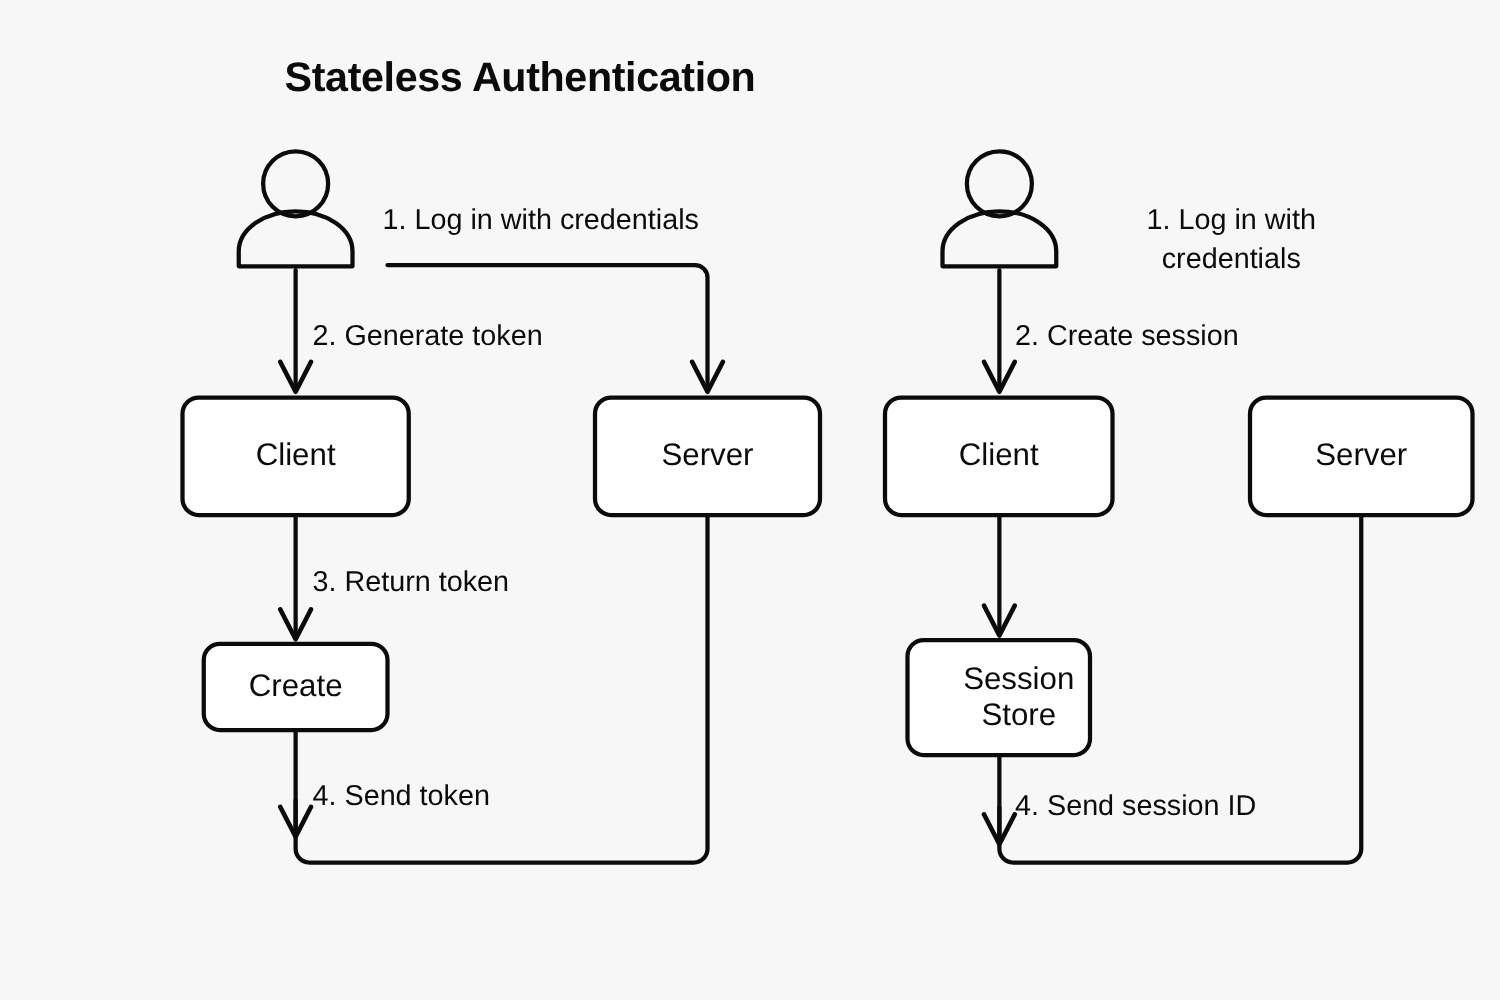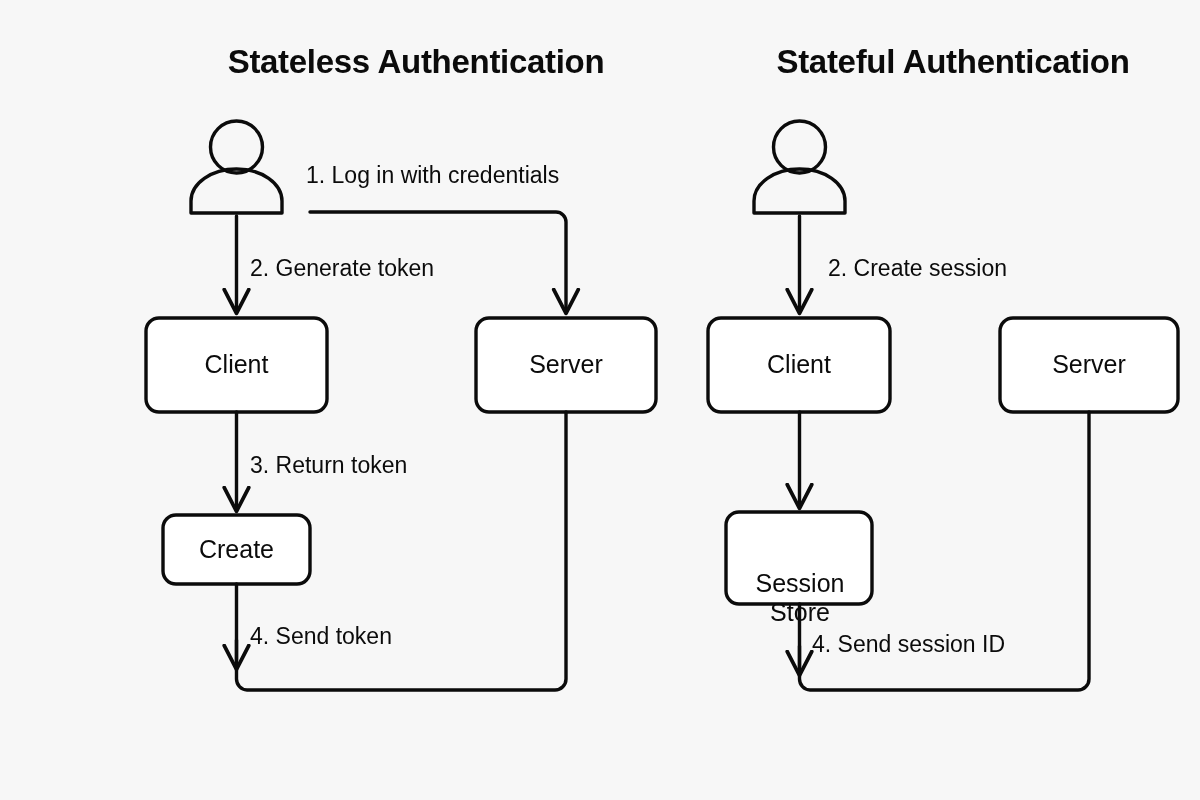--- a/index.html
+++ b/index.html
@@ -113,28 +113,29 @@
   <div class="node-label" style="left:146px; top:318px; width:181px; height:94px;">Client</div>
 
   <div class="node-label" style="left:476px; top:318px; width:180px; height:94px;">Server</div>
 
   <div class="edge-label" style="left:250px; top:450px; width:300px;">3. Return token</div>
 
   <div class="node-label" style="left:163px; top:515px; width:147px; height:69px;">Create</div>
 
   <div class="edge-label" style="left:250px; top:621px; width:300px;">4. Send token</div>
 
-  <div class="title" style="left:723px; top:43px; width:460px;">Stateful Authentication</div>
 
+  <div class="edge-label" style="left:870px; top:160px; width:230px; text-align:center;">1. Log in with
+credentials</div>
 
-  <div class="edge-label" style="left:812px; top:253px; width:300px;margin-left:16px;">2. Create session</div>
+  <div class="edge-label" style="left:812px; top:253px; width:300px;">2. Create session</div>
 
   <div class="node-label" style="left:708px; top:318px; width:182px; height:94px;">Client</div>
 
   <div class="node-label" style="left:1000px; top:318px; width:178px; height:94px;">Server</div>
 
 
-  <div class="node-label" style="left:727px; top:512px; width:146px; height:92px;margin-top:40px;">Session
+  <div class="node-label" style="left:742px; top:512px; width:146px; height:92px;">Session
 Store</div>
 
   <div class="edge-label" style="left:812px; top:629px; width:330px;">4. Send session ID</div>
 
 </div>
 
 </body></html>

